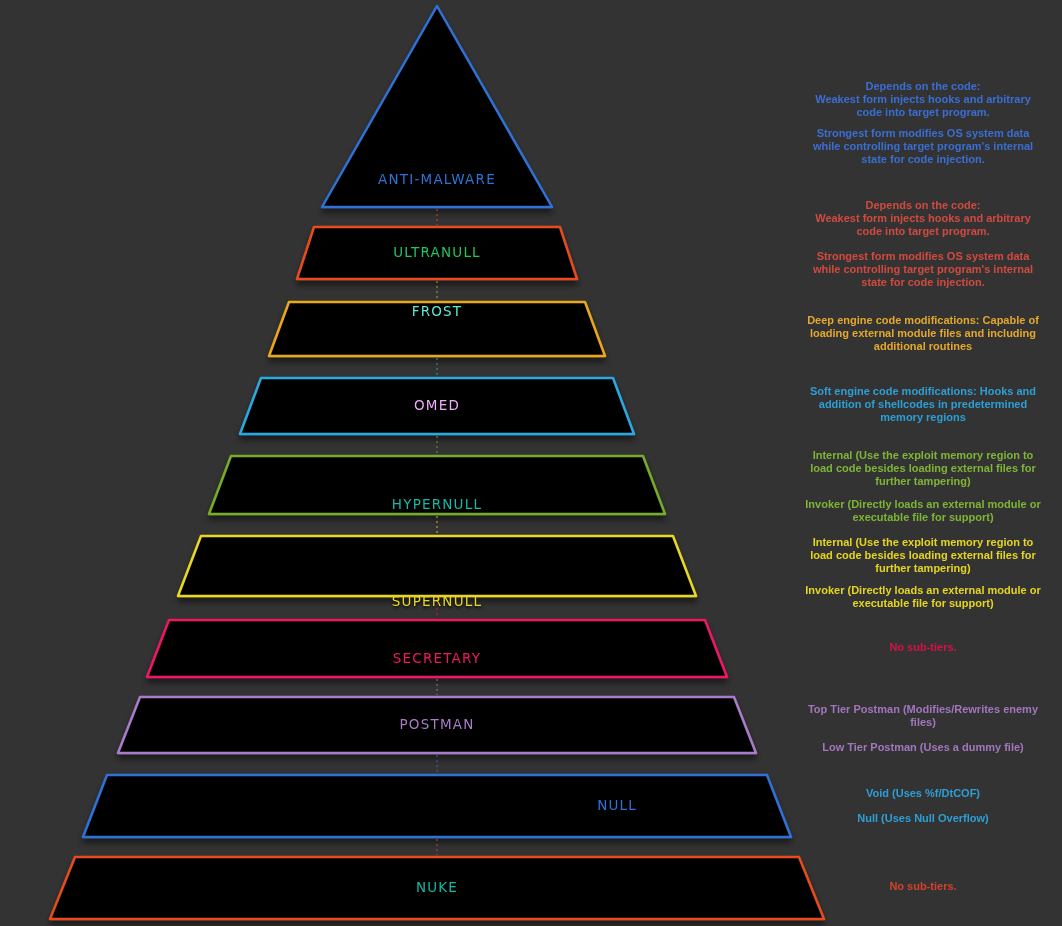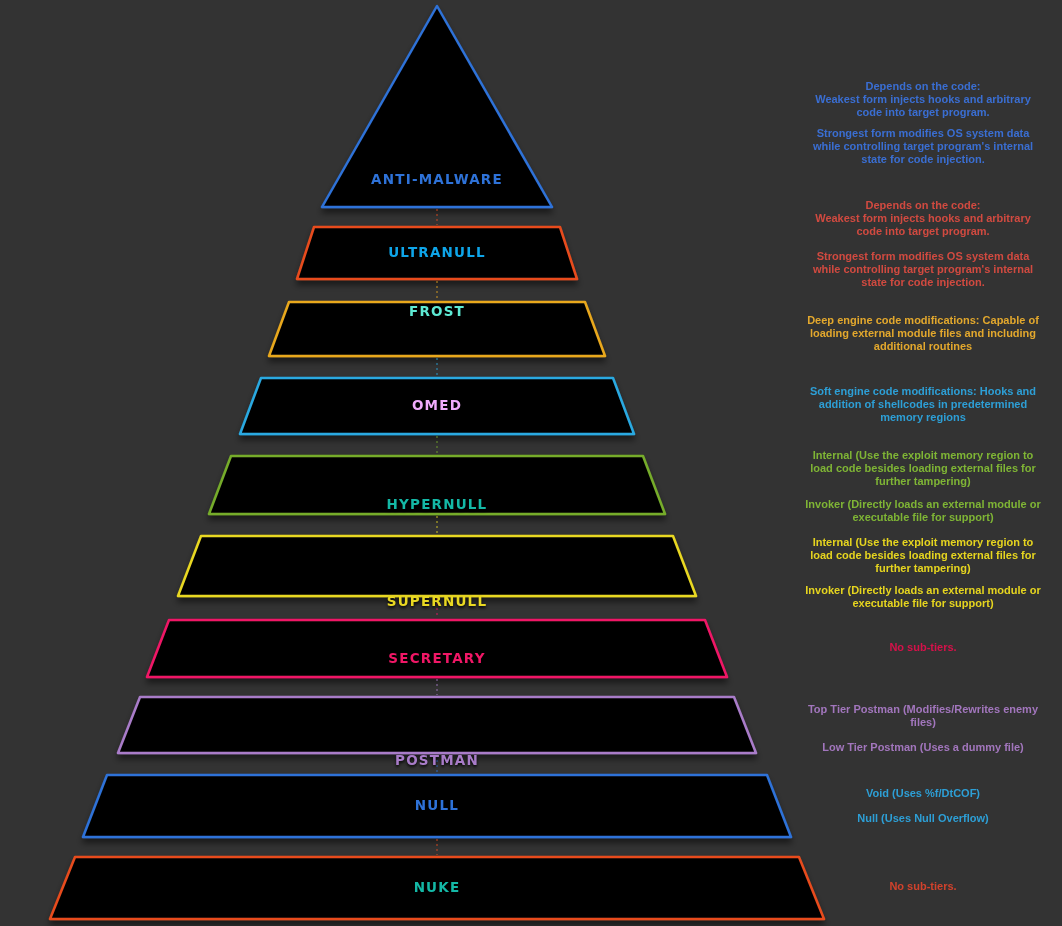--- a/index.html
+++ b/index.html
@@ -7,21 +7,21 @@
     width:1062px;height:926px;overflow:hidden;
     background:#333333;
     font-family:"Liberation Sans",sans-serif;
   }
   .stage{position:relative;width:1062px;height:926px;}
   .stage svg{position:absolute;left:0;top:0;}
   .tier-label{
     position:absolute;left:237px;width:400px;
     text-align:center;
     font-family:"DejaVu Sans",sans-serif;
-    font-weight:bold;font-size:13.5px;
+    font-weight:normal;font-size:13.5px;
     letter-spacing:1.2px;text-transform:uppercase;
     text-shadow:0 2px 3px rgba(0,0,0,0.85);
     pointer-events:none;
   }
   .note{
     position:absolute;left:770px;width:306px;
     text-align:center;
     font-family:"Liberation Sans",sans-serif;
     font-weight:bold;font-size:11px;line-height:13px;
     white-space:pre-line;
@@ -52,28 +52,28 @@
       <line x1="437" x2="437" y1="598" y2="618" stroke="#f01766" stroke-width="1" stroke-dasharray="2 3" opacity="0.85"></line>
       <polygon points="140,697 734,697 756,753 118,753" fill="#050505" stroke="#a97cc9" stroke-width="2.5" stroke-linejoin="round" filter="url(#ds)"></polygon>
       <line x1="437" x2="437" y1="679" y2="695" stroke="#a97cc9" stroke-width="1" stroke-dasharray="2 3" opacity="0.85"></line>
       <polygon points="107,775 767,775 791,837 83,837" fill="#050505" stroke="#2e72d8" stroke-width="2.5" stroke-linejoin="round" filter="url(#ds)"></polygon>
       <line x1="437" x2="437" y1="755" y2="773" stroke="#2e72d8" stroke-width="1" stroke-dasharray="2 3" opacity="0.85"></line>
       <polygon points="75,857 799,857 824,919 50,919" fill="#050505" stroke="#e84c1f" stroke-width="2.5" stroke-linejoin="round" filter="url(#ds)"></polygon>
       <line x1="437" x2="437" y1="839" y2="855" stroke="#e84c1f" stroke-width="1" stroke-dasharray="2 3" opacity="0.85"></line>
     </svg>
   <div id="labels">
       <div class="tier-label" style="top: 171px; color: rgb(46, 114, 216);">Anti-Malware</div>
-      <div class="tier-label" style="top: 244px; color: #0ea5e9;">Ultranull</div>
+      <div class="tier-label" style="top: 244px; color: #22c55e;">Ultranull</div>
       <div class="tier-label" style="top: 303px; color: #5eead4;">Frost</div>
       <div class="tier-label" style="top: 397px; color: #f0abfc;">Omed</div>
       <div class="tier-label" style="top: 496px; color: #14b8a6;">Hypernull</div>
       <div class="tier-label" style="top: 557px; color: rgb(233, 216, 34); margin-top: 36px;">Supernull</div>
       <div class="tier-label" style="top: 650px; color: rgb(240, 23, 102);">Secretary</div>
-      <div class="tier-label" style="top: 716px; color: rgb(169, 124, 201); margin-top: 36px;">Postman</div>
-      <div class="tier-label" style="top: 797px; color: rgb(46, 114, 216);">Null</div>
+      <div class="tier-label" style="top: 716px; color: rgb(169, 124, 201);">Postman</div>
+      <div class="tier-label" style="top: 797px; color: rgb(46, 114, 216); text-align: right;">Null</div>
       <div class="tier-label" style="top: 879px; color: #14b8a6;">Nuke</div>
     </div>
   <div id="notes">
       <div class="note" style="top: 80px; color: rgb(58, 110, 210);">Depends on the code:
 Weakest form injects hooks and arbitrary
 code into target program.</div>
       <div class="note" style="top: 127px; color: rgb(58, 110, 210);">Strongest form modifies OS system data
 while controlling target program's internal
 state for code injection.</div>
       <div class="note" style="top: 199px; color: rgb(209, 74, 64);">Depends on the code:

